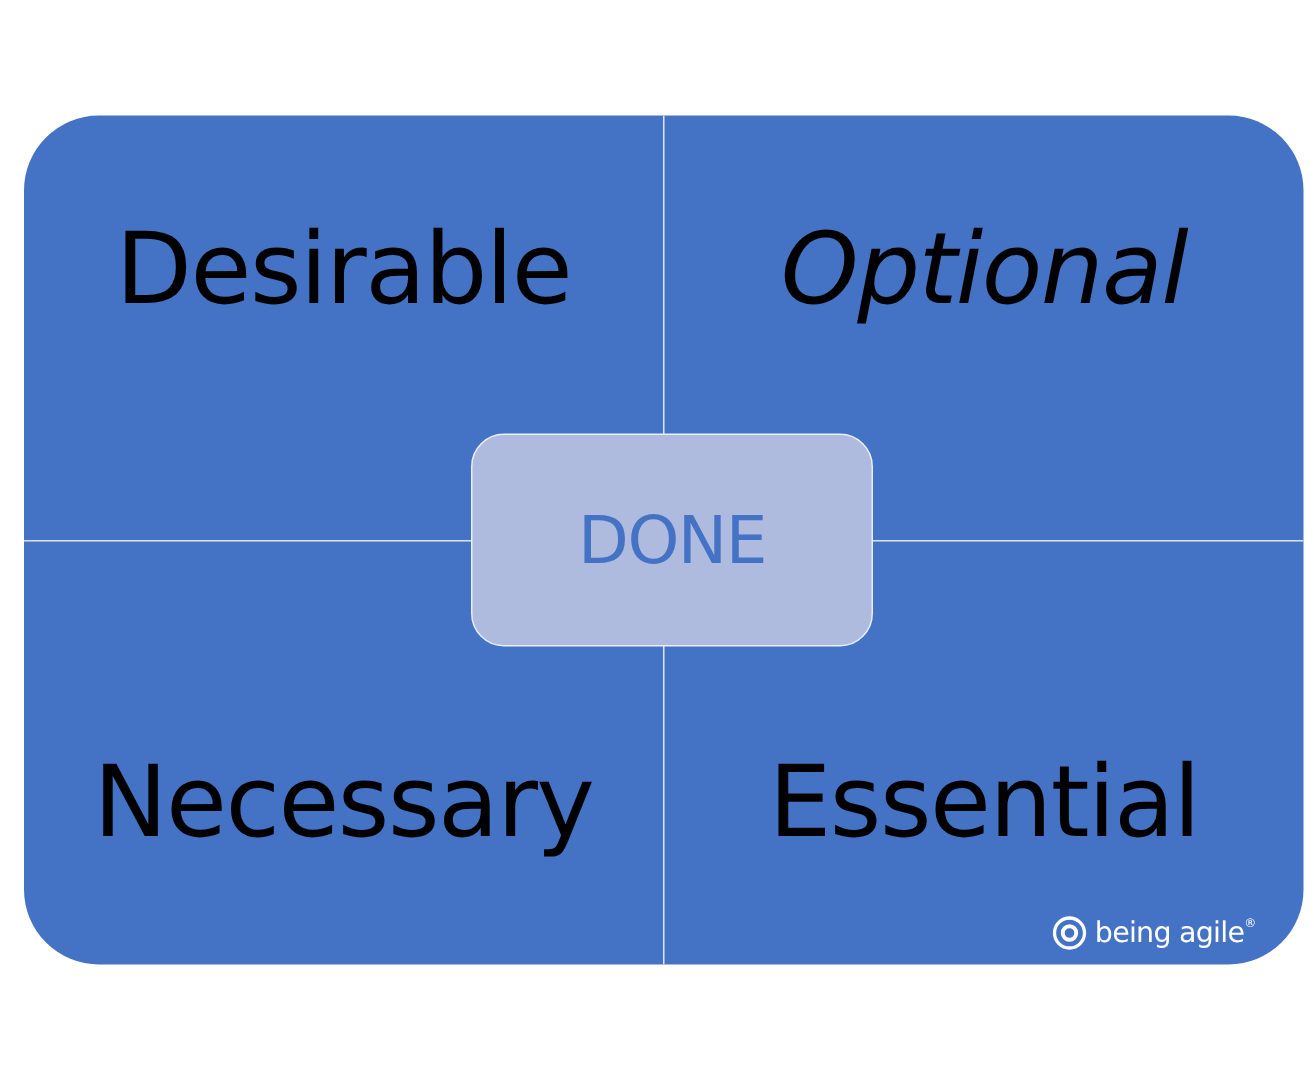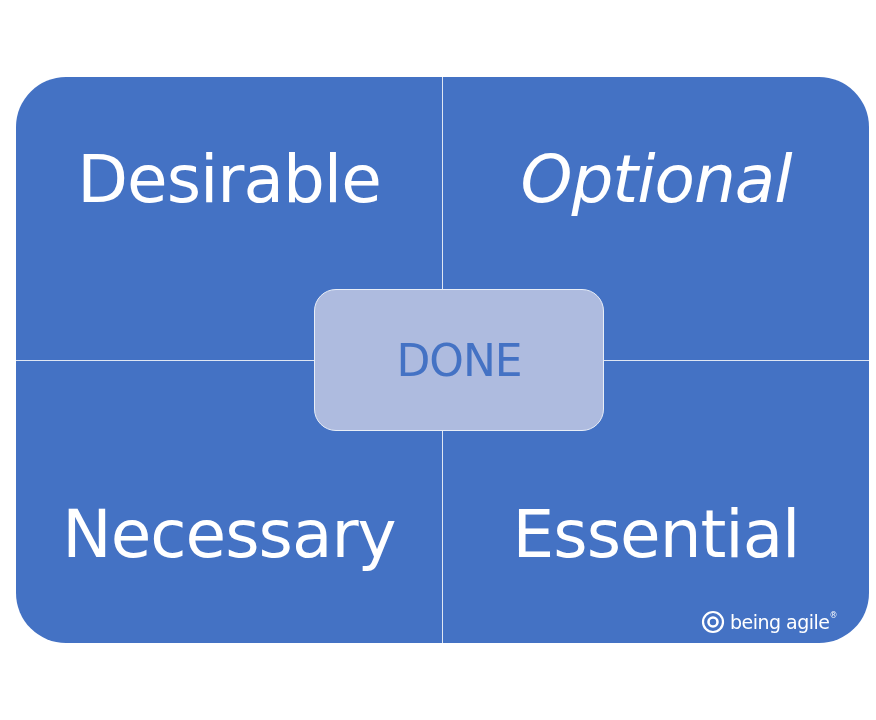--- a/index.html
+++ b/index.html
@@ -1,25 +1,25 @@
 <!DOCTYPE html>
 <html><head>
 <meta charset="utf-8">
 <style>
   html, body { margin:0; padding:0; background:#ffffff; }
   body { width:876px; height:720px; position:relative; overflow:hidden; font-family:"DejaVu Sans", sans-serif; }
   .board { position:absolute; left:16px; top:77px; width:853px; height:566px; background:#4472c4; border-radius:50px; overflow:hidden; }
   .vline { position:absolute; left:426px; top:0; width:1px; height:100%; background:#dfe6f3; }
   .hline { position:absolute; top:283px; left:0; height:1px; width:100%; background:#dfe6f3; }
-  .label { position:absolute; color:#ffffff; font-size:66px; letter-spacing:-1px; text-align:center; width:426px; line-height:1; }
+  .label { position:absolute; color:#000000; font-size:66px; letter-spacing:-1px; text-align:center; width:426px; line-height:1; }
   .q-tl { left:0; top:70px; }
   .q-tr { left:427px; top:70px;font-style:italic; }
   .q-bl { left:0; top:425px; }
   .q-br { left:427px; top:425px; }
-  .center { position:absolute; left:298px; top:212px; width:290px; height:142px; background:#aebbdf; border:1.5px solid #e9eef7; border-radius:22px; display:flex; align-items:center; justify-content:center; box-sizing:border-box; }
+  .center { position:absolute; left:298px; top:212px; width:268px; height:142px; background:#aebbdf; border:1.5px solid #e9eef7; border-radius:22px; display:flex; align-items:center; justify-content:center; box-sizing:border-box; }
   .center span { color:#4472c4; font-size:44px; letter-spacing:-1px; }
   .brand { position:absolute; right:32px; bottom:9px; display:flex; align-items:center; gap:5px; color:#ffffff; }
   .brand .logo { width:24px; height:24px; }
   .brand .text { font-size:19px; letter-spacing:-0.5px; }
   .brand sup { font-size:8px; vertical-align:top; }
 </style>
 </head>
 <body>
 
 <div class="board">

